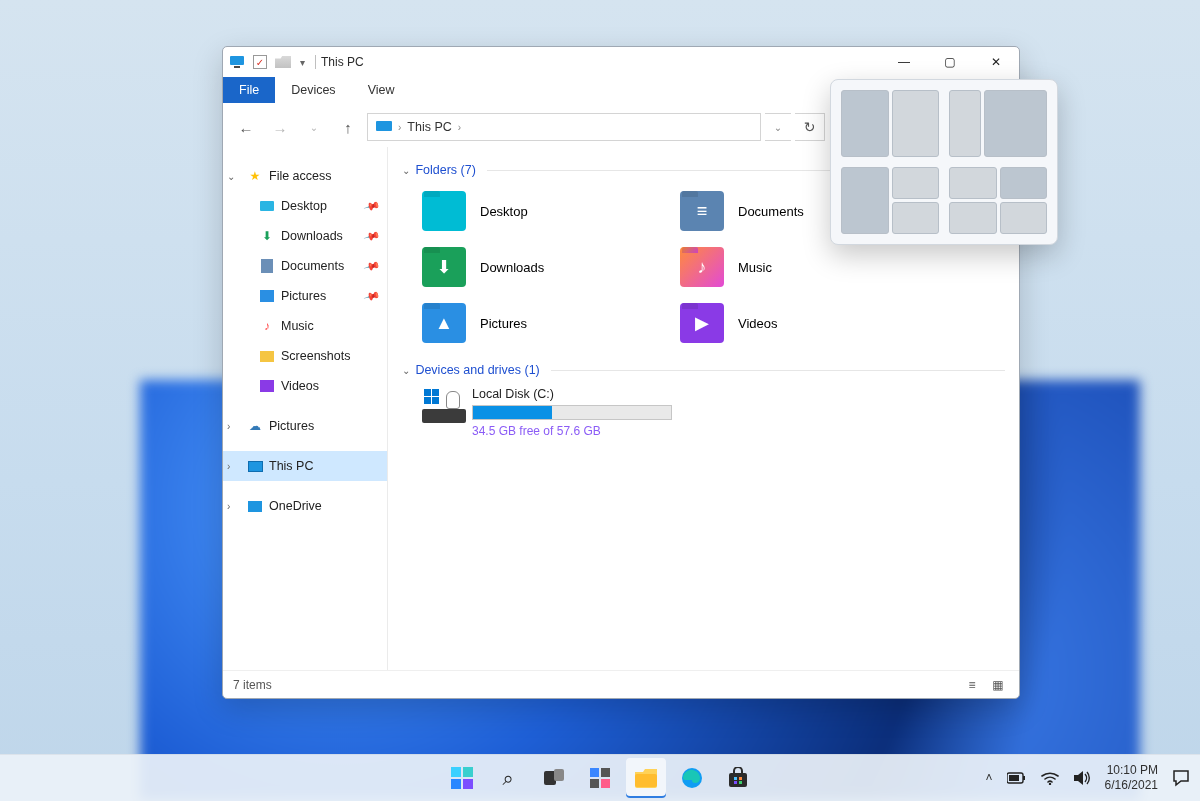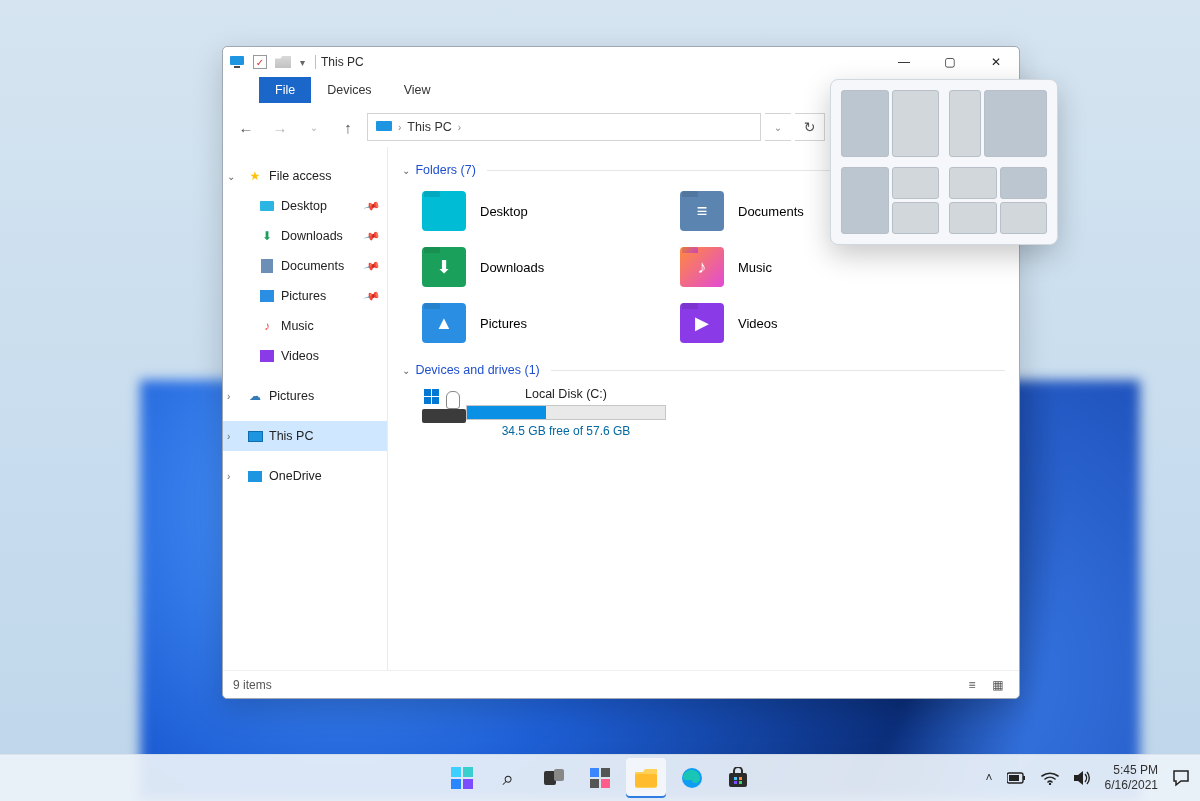--- a/index.html
+++ b/index.html
@@ -35,21 +35,21 @@
   font-size: 12px; color: #2b2b2b;
 }
 .titlebar .tb-icon { width:16px;height:16px;margin-right:4px; }
 .titlebar .tb-chk { width:14px;height:14px;margin:0 4px; display:flex;align-items:center;justify-content:center;border:1px solid #999;color:#d93025;font-size:10px;}
 .titlebar .tb-folder { width:16px;height:12px;background:linear-gradient(#d9d9d9,#c2c2c2);clip-path: polygon(0 20%,35% 20%,45% 0,100% 0,100% 100%,0 100%);margin:0 4px;}
 .titlebar .tb-drop { font-size:10px;color:#666;margin:0 5px;}
 .titlebar .tb-sep { width:1px;height:14px;background:#bfbfbf;margin:0 5px;}
 .titlebar .spacer { flex:1; }
 .win-ctl { width:46px;height:30px;display:flex;align-items:center;justify-content:center;color:#222; }
 
-.ribbon-tabs{ height:30px; display:flex; align-items:stretch; font-size:12.5px; border-bottom:4px solid #fff;margin-left:36px;}
+.ribbon-tabs{ height:30px; display:flex; align-items:stretch; font-size:12.5px; border-bottom:4px solid #fff;}
 .ribbon-tab{ padding:0 16px; display:flex;align-items:center; color:#333; }
 .ribbon-tab.active{ background:#1a66c9;color:#fff; }
 
 .navbar{ height:40px; display:flex;align-items:center;gap:4px;padding:0 8px; }
 .nav-btn{ width:30px;height:30px;display:flex;align-items:center;justify-content:center;color:#555;font-size:15px;}
 .nav-btn.disabled{color:#b5b5b5;}
 .addr-bar{ flex:1;height:28px;border:1px solid #d4d4d4;display:flex;align-items:center;gap:6px;padding:0 8px;font-size:12.5px;color:#333;}
 .addr-bar .mon-icon{width:16px;height:12px;}
 .addr-bar .caret{color:#888;font-size:10px;}
 .addr-refresh{width:30px;height:28px;border:1px solid #d4d4d4;border-left:none;display:flex;align-items:center;justify-content:center;color:#555;font-size:14px;}
@@ -86,30 +86,30 @@
 .folder-tile{ display:flex;align-items:center;gap:14px;height:48px;}
 .fld-ico{width:44px;height:40px;border-radius:4px;position:relative;display:flex;align-items:center;justify-content:center;color:#fff;font-size:18px;}
 .fld-ico::before{content:"";position:absolute;top:0;left:2px;width:16px;height:6px;border-radius:2px 2px 0 0;background:inherit;filter:brightness(.9);}
 .fld-desk{background:#00bcd4;}
 .fld-docs{background:#5b84b1;}
 .fld-down{background:#1aa05a;}
 .fld-mus{background:linear-gradient(135deg,#ff8a3d,#e24ad6);}
 .fld-pic{background:#2a8fe3;}
 .fld-vid{background:#8a3ae6;}
 
-.drive{margin-left:20px;display:flex;gap:0;align-items:flex-start;text-align:center;}
+.drive{margin-left:20px;display:flex;gap:6px;align-items:flex-start;}
 .drv-ico{width:44px;height:40px;position:relative;}
 .drv-ico .hd{position:absolute;bottom:4px;left:0;width:44px;height:14px;background:#3b3b3b;border-radius:2px;}
 .drv-ico .win{position:absolute;top:2px;left:2px;width:16px;height:16px;display:grid;grid-template-columns:7px 7px;grid-template-rows:7px 7px;gap:1px;}
 .drv-ico .win span{background:#0078d4;}
 .drv-ico .lock{position:absolute;top:4px;left:24px;width:14px;height:18px;border:1.5px solid #888;border-radius:6px 6px 3px 3px;}
 .drive-info{font-size:12.5px;color:#222;}
 .drive-bar{width:200px;height:15px;border:1px solid #c6c6c6;margin:4px 0;background:#e9e9e9;}
 .drive-bar-fill{height:100%;background:#0a91e6;}
-.drive-free{color:#0369a1;font-size:12px;}
+.drive-free{color:#8b5cf6;font-size:12px;}
 
 .status{ height:28px;border-top:1px solid #efefef;display:flex;align-items:center;padding:0 10px;font-size:12px;color:#555;}
 .status .sp{flex:1;}
 .view-btn{width:22px;height:20px;display:flex;align-items:center;justify-content:center;color:#555;margin-left:4px;}
 
 
 .snap{ position:absolute; left:830px; top:79px; width:228px; height:166px;
   background:#f5f7fa;border:1px solid #d2d8df;border-radius:8px;
   box-shadow:0 10px 28px rgba(0,0,0,.22);padding:10px;
   display:grid;grid-template-columns:1fr 1fr;grid-template-rows:1fr 1fr;gap:10px;}
@@ -228,20 +228,26 @@
         <div class="side-item lv1">
             <span class="i16">
               <span class="i-pic"></span>
             </span>
             <span>Pictures</span>
             <span class="side-pin">📌</span>
           </div>
         <div class="side-item lv1">
             <span class="i16 i-mus">♪</span>
             <span>Music</span>
+          </div>
+        <div class="side-item lv1">
+            <span class="i16">
+              <span class="i-scr"></span>
+            </span>
+            <span>Screenshots</span>
           </div>
         <div class="side-item lv1">
             <span class="i16">
               <span class="i-vid"></span>
             </span>
             <span>Videos</span>
           </div>
       </div>
       <div class="side-group">
         <div class="side-item top">
@@ -322,21 +328,21 @@
           <div class="drive-bar">
               <div class="drive-bar-fill" id="drvfill" style="width: 40%;"></div>
             </div>
           <div class="drive-free">34.5 GB free of 57.6 GB</div>
         </div>
       </div>
     </div>
   </div>
 
   <div class="status">
-    <span>9 items</span>
+    <span>7 items</span>
     <span class="sp"></span>
     <div class="view-btn">≡</div>
     <div class="view-btn">▦</div>
   </div>
 </div>
 
 <div class="snap">
   <div class="snap-cell h2">
       <div class="hi"></div>
       <div></div>
@@ -423,21 +429,21 @@
           <circle cx="9" cy="13" r="1.2" fill="#222"></circle>
         </svg>
       </span>
     <span>
         <svg width="18" height="16">
           <path d="M1 5h4l5-4v14l-5-4H1z" fill="#222"></path>
           <path d="M12 4a6 6 0 0 1 0 8M14 2a9 9 0 0 1 0 12" stroke="#222" stroke-width="1.4" fill="none"></path>
         </svg>
       </span>
     <div class="clock">
-      <div>5:45 PM</div>
+      <div>10:10 PM</div>
       <div>6/16/2021</div>
     </div>
     <span>
         <svg width="18" height="18">
           <path d="M2 2h14v10H9l-5 4v-4H2z" fill="none" stroke="#222" stroke-width="1.5"></path>
         </svg>
       </span>
   </div>
 </div>
 

